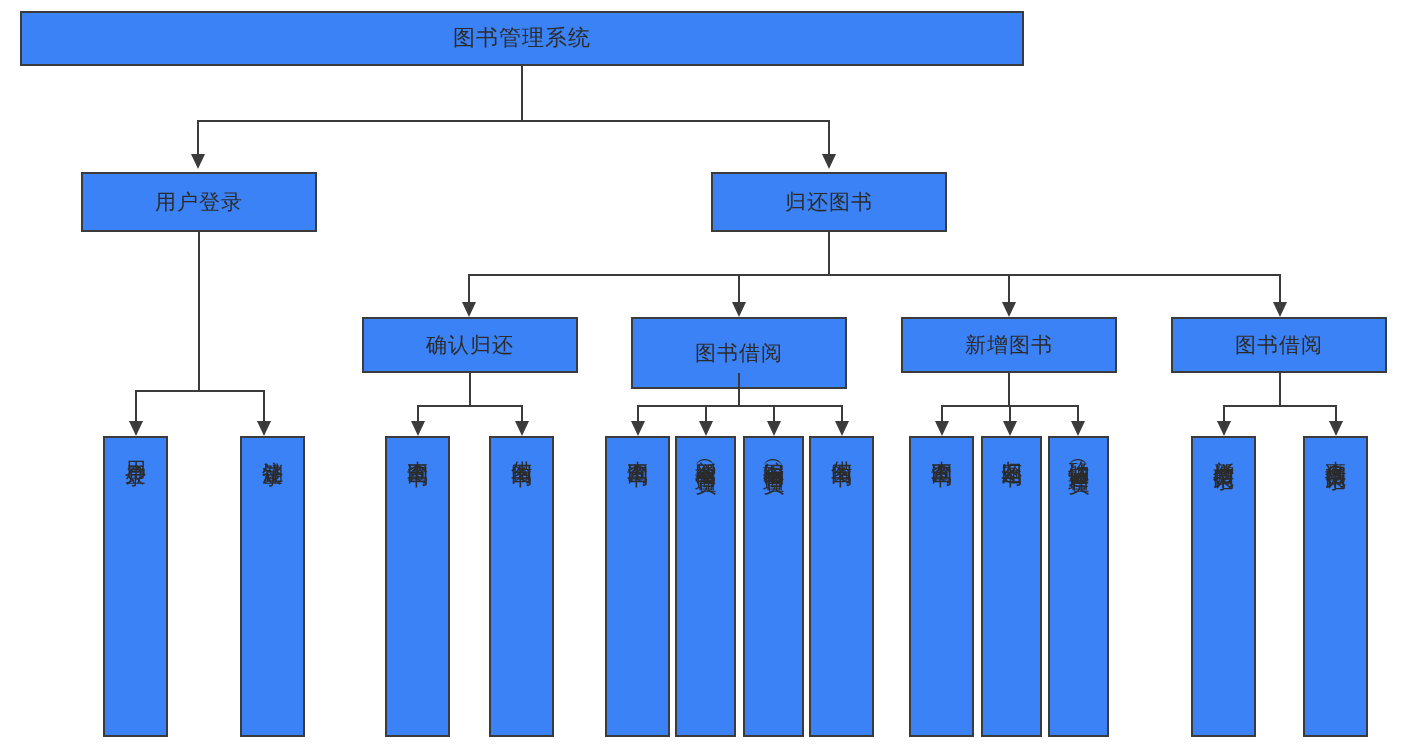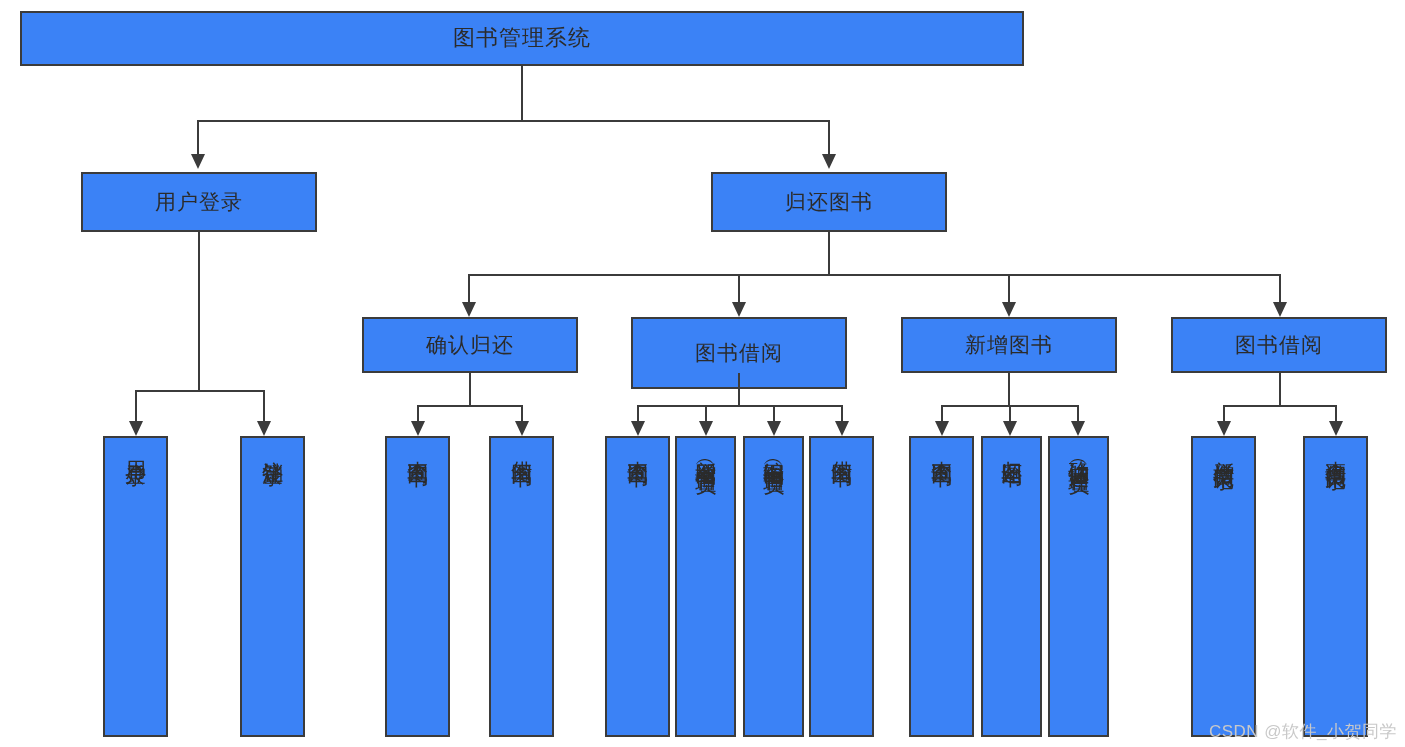--- a/index.html
+++ b/index.html
@@ -203,15 +203,14 @@
     <span class="vtext">确认归还（管理员）</span>
   </div>
 
   <div class="node v" style="left:1191px;top:436px;width:65px;height:301px;">
     <span class="vtext">新增借阅记录</span>
   </div>
   <div class="node v" style="left:1303px;top:436px;width:65px;height:301px;">
     <span class="vtext">查询借阅记录</span>
   </div>
 
-  <div id="watermark">CSDN @软件_小贺同学</div>
 
 </div>
 
 </body></html>

